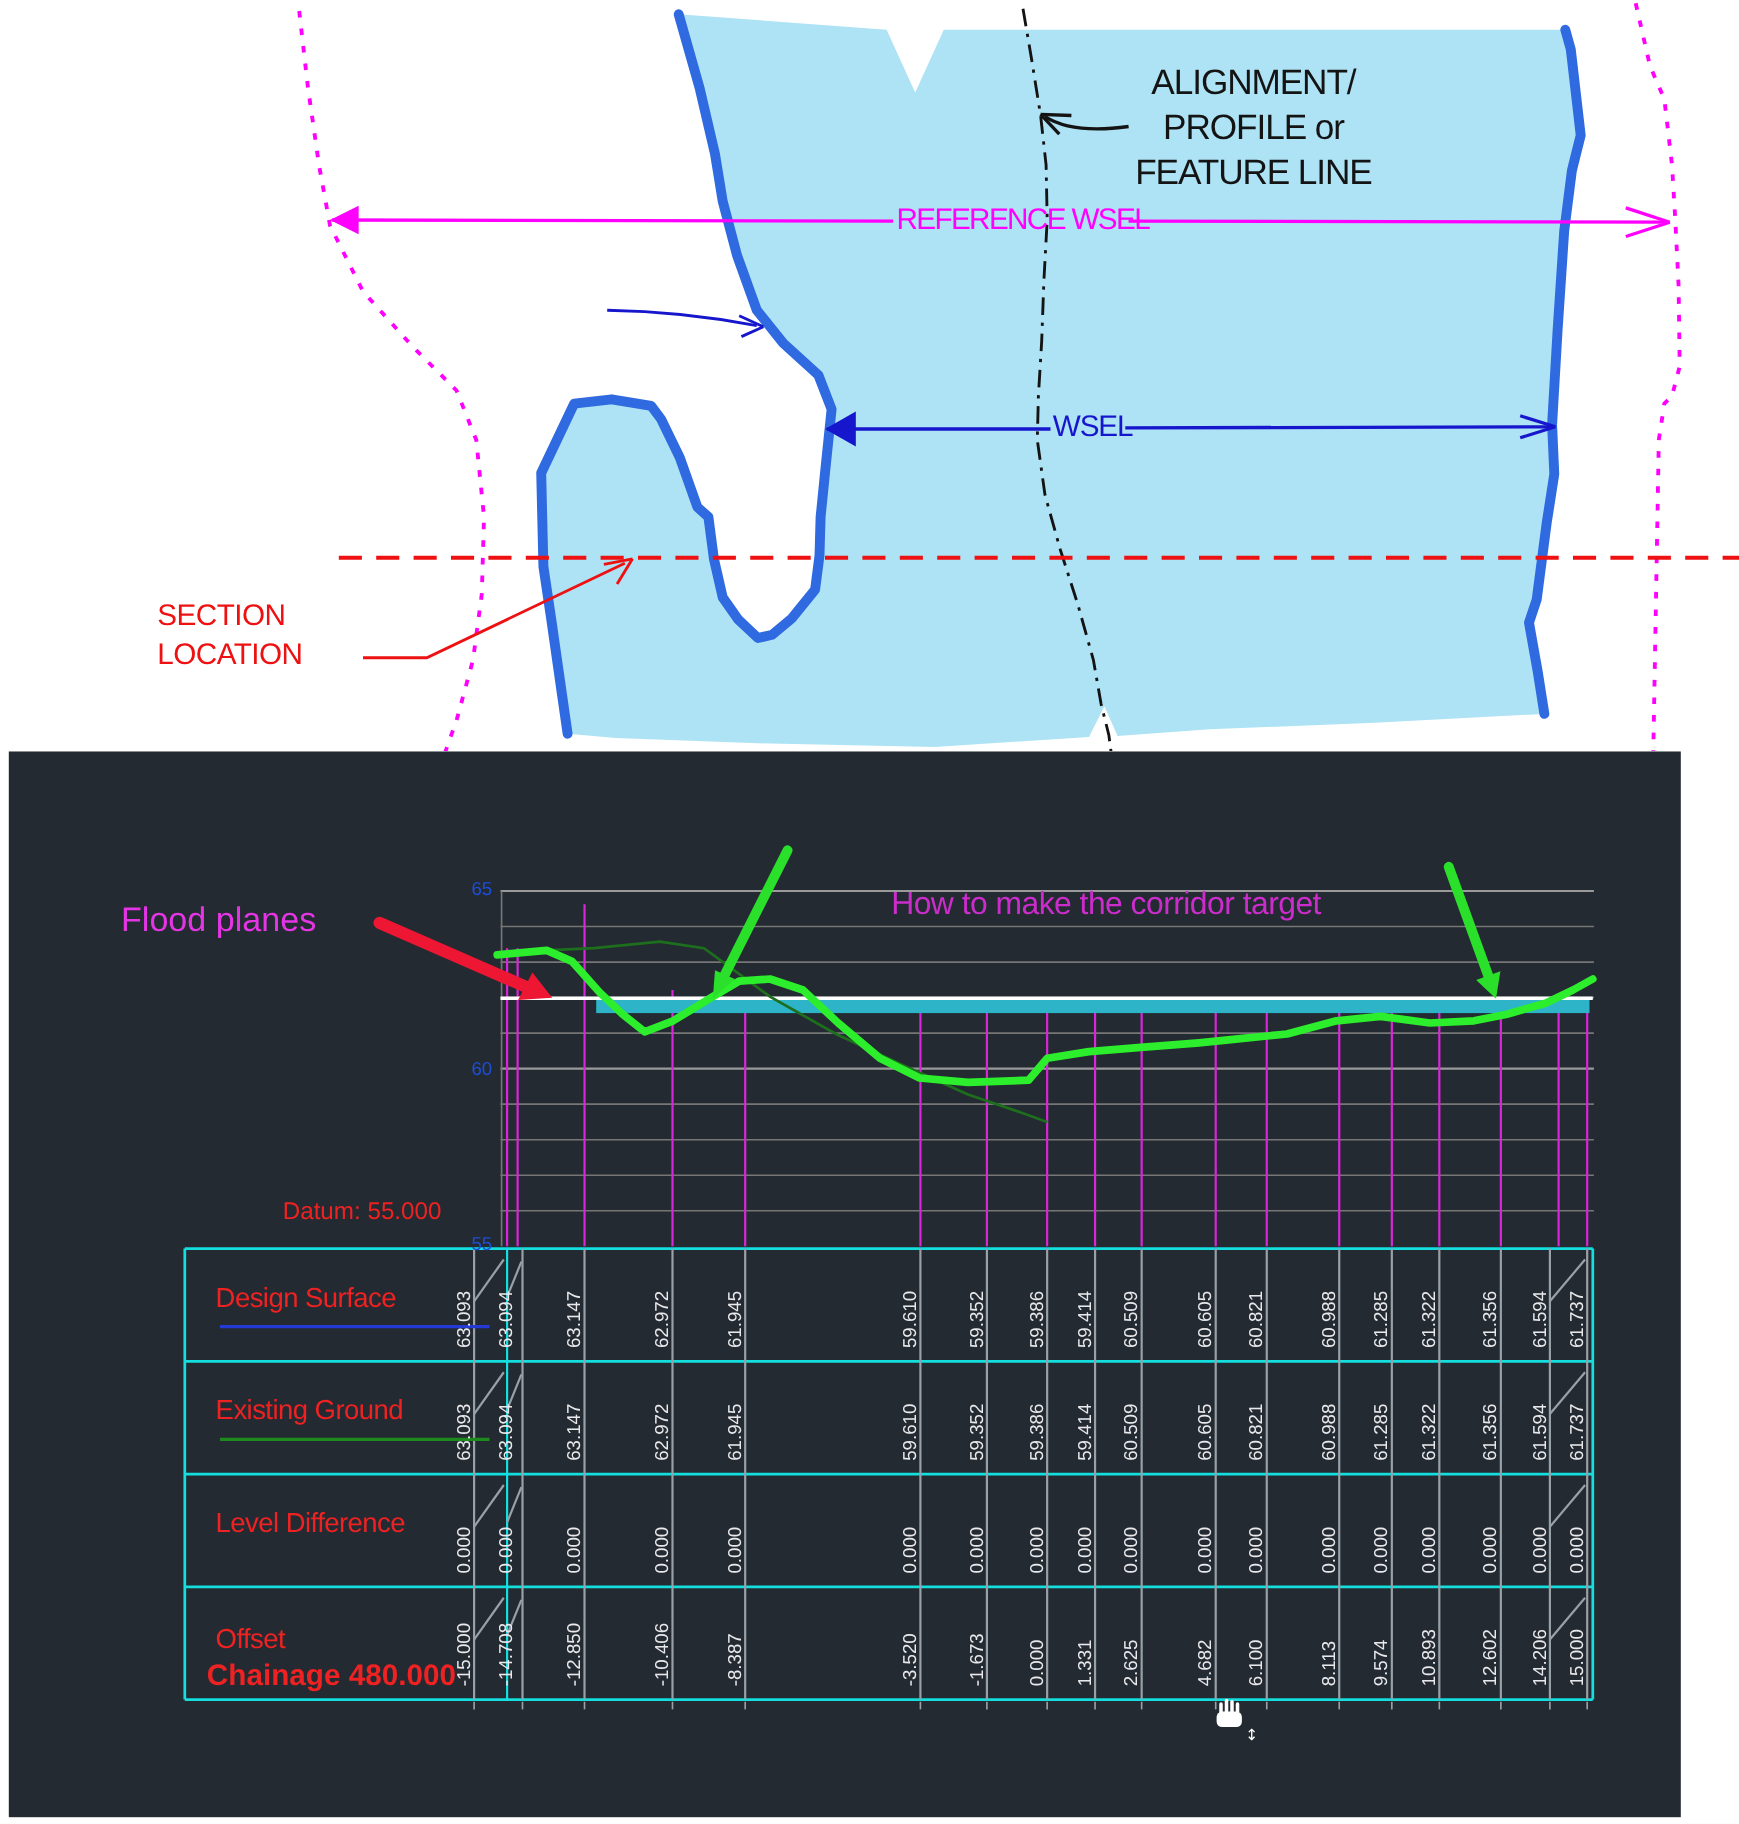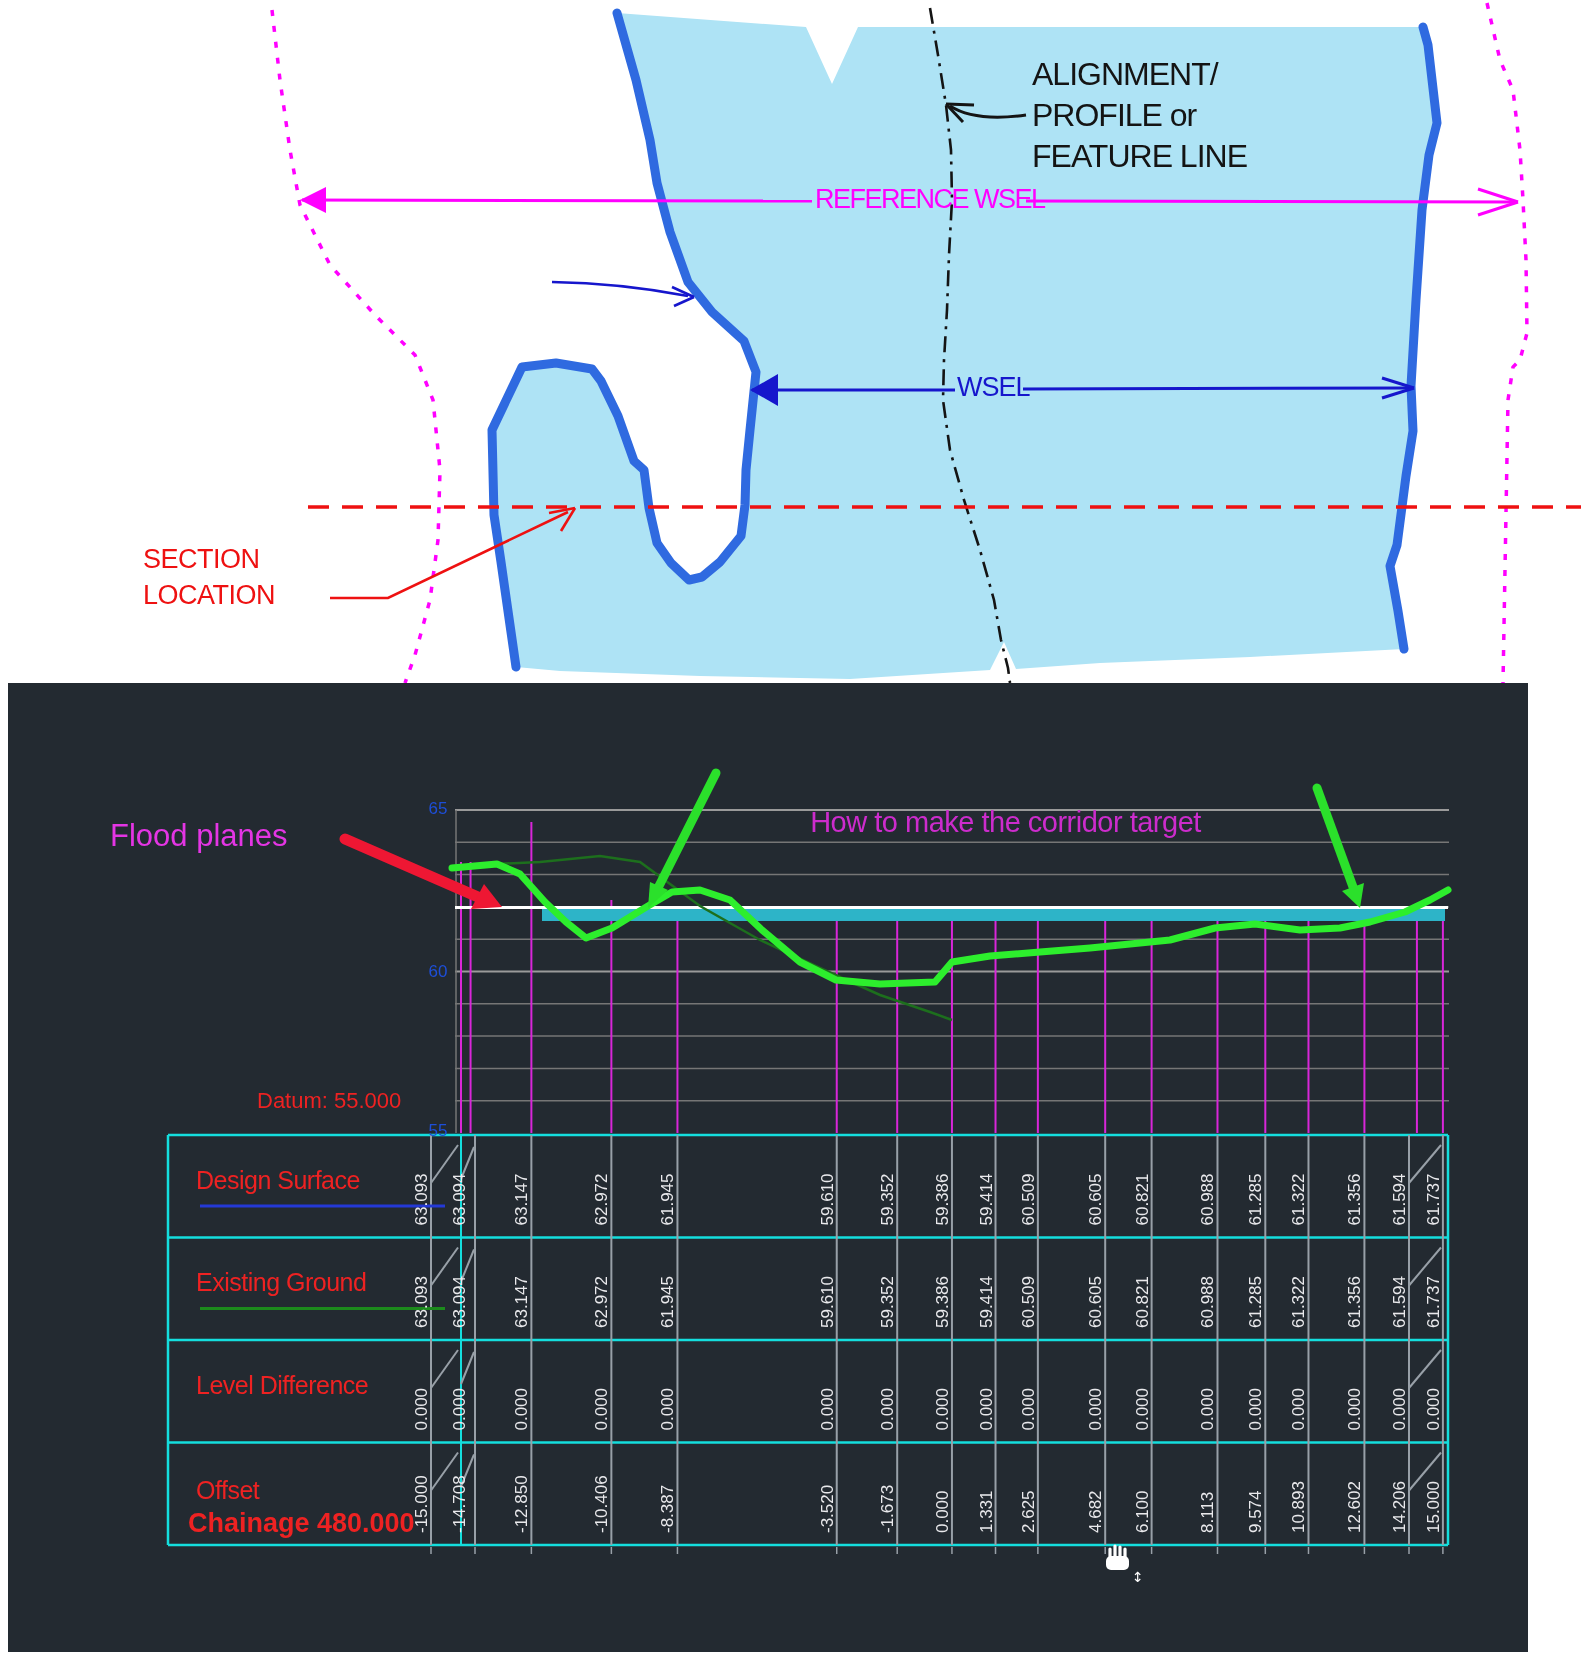--- a/index.html
+++ b/index.html
@@ -4,21 +4,21 @@
 <style>
   html,body{margin:0;padding:0;background:#fff;}
   .stage{position:relative;width:1581px;height:1658px;background:#ffffff;overflow:hidden;
          font-family:"Liberation Sans","DejaVu Sans",sans-serif;}
   svg{position:absolute;left:0;display:block;}
   #top-svg{top:0;}
   #bottom-svg{top:683px;}
   .lbl{position:absolute;white-space:nowrap;}
   .lbl div{white-space:nowrap;}
   .blue-note{left:44px;top:228px;color:#1a1acc;font-size:26px;line-height:33px;letter-spacing:-1px;}
-  .align-note{left:1032px;top:54px;color:#141414;font-size:32px;line-height:41px;letter-spacing:-1px;}
+  .align-note{left:1032px;top:54px;color:#141414;font-size:32px;line-height:41px;letter-spacing:-1px;text-align:center;}
   .refwsel{left:815px;top:184px;color:#ff00ff;font-size:27px;letter-spacing:-1.5px;}
   .wsel{left:957px;top:372px;color:#1616cc;font-size:27px;letter-spacing:-1px;}
   .secloc{left:143px;top:541px;color:#ee1111;font-size:27px;line-height:36px;letter-spacing:-0.5px;}
   .flood{left:110px;top:818px;color:#e435e4;font-size:31px;}
   .corridor{left:733px;top:804px;width:545px;text-align:center;color:#cc2ccc;font-size:29px;line-height:37px;letter-spacing:-0.5px;}
   .datum{left:257px;top:1088px;color:#ee2222;font-size:22px;}
   .chainage{left:188px;top:1508px;color:#ee2222;font-size:27px;font-weight:bold;}
   .rowlbl{color:#ee2222;font-size:25px;font-weight:normal;letter-spacing:-0.5px;}
   .tick{color:#1d4ed8;font-size:17px;width:28px;text-align:center;}
 </style>

